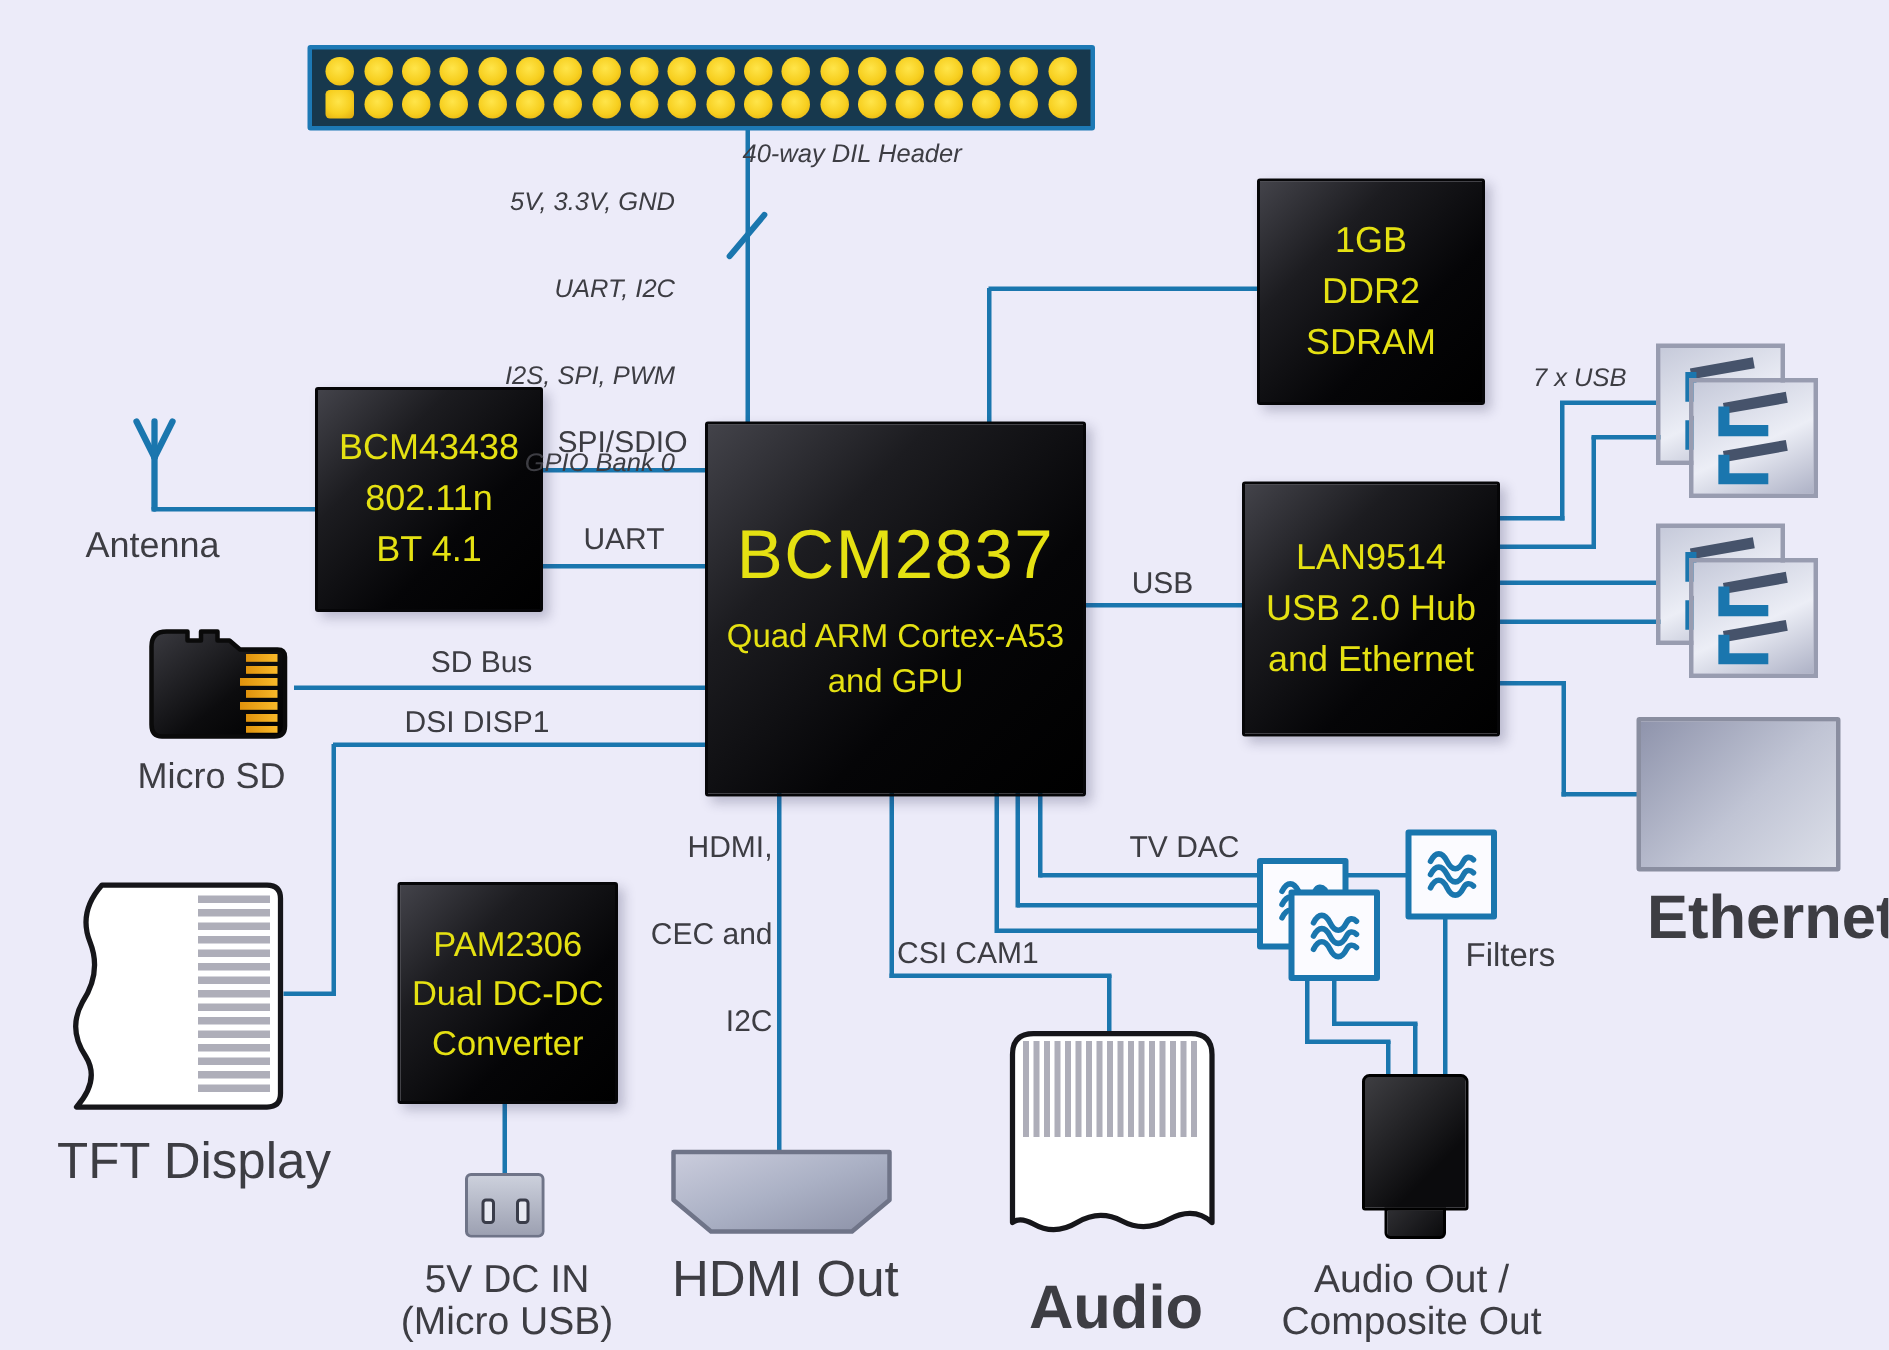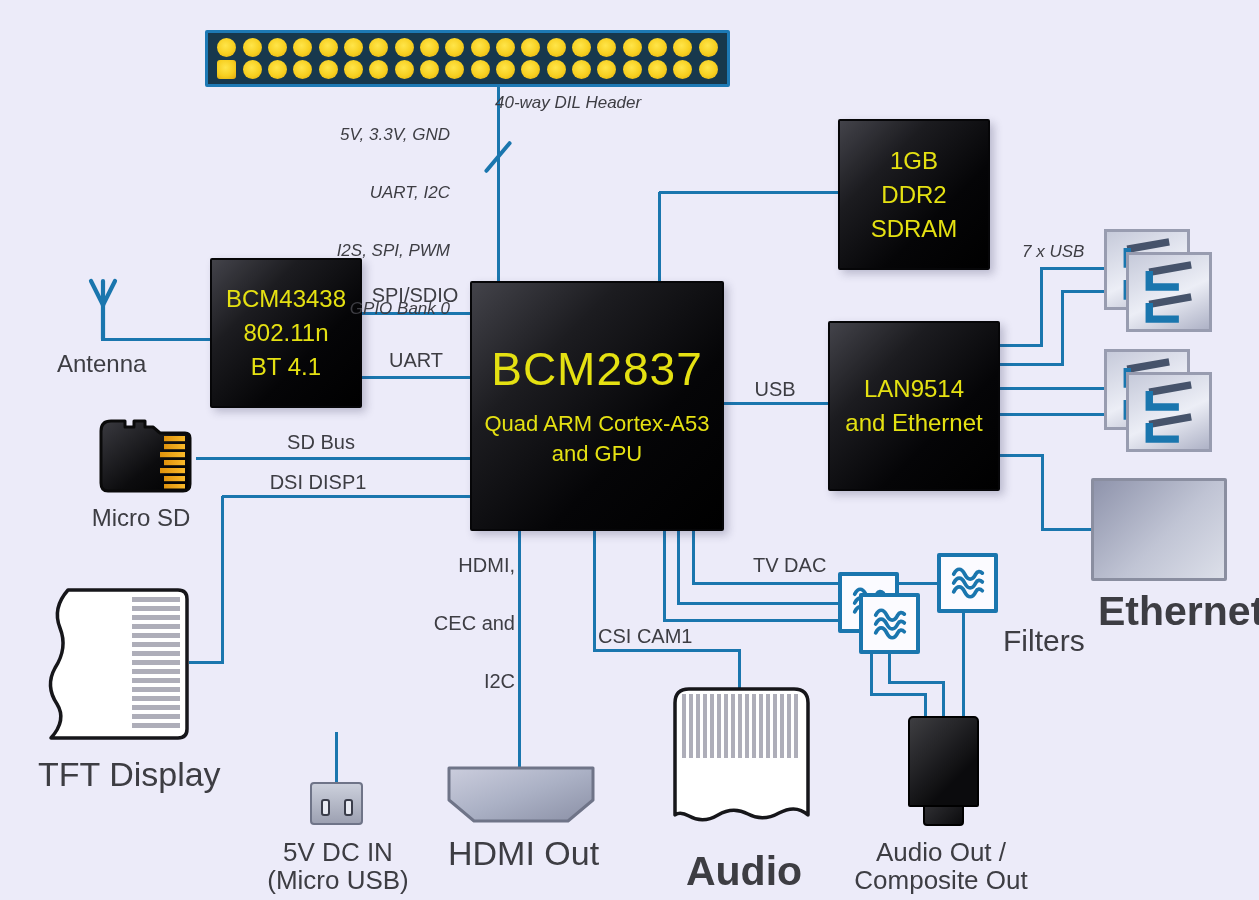--- a/index.html
+++ b/index.html
@@ -50,21 +50,21 @@
         background:linear-gradient(180deg,#ccd0dc 0%,#9da1b2 100%);border:2px solid #6f7488;border-radius:4px;}
   .dcin .slot{position:absolute;bottom:7px;width:9px;height:17px;background:#e8eaf2;
               border:2px solid #3a3d4a;border-radius:3px;box-sizing:border-box;}
 
   
   .lbl{position:absolute;color:#3d3d43;white-space:nowrap;}
   .s20{font-size:20px;}
   .s21{font-size:17px;font-style:italic;}
   .s22{font-size:26px;line-height:28px;}
   .s24{font-size:24px;}
-  .s28{font-size:30px;margin-left:26px;}
+  .s28{font-size:22px;}
   .s30{font-size:41px;font-weight:bold;}
   .s34{font-size:34px;}
   .ctr{transform:translateX(-50%);text-align:center;}
   .ralign{text-align:right;transform:translateX(-100%);}
   .multi{line-height:29px;white-space:pre;}
 </style>
 </head>
 <body>
 
 <div class="stage">
@@ -170,23 +170,29 @@
   </div>
 
   <div class="chip" style="left:838px;top:119px;width:148px;height:147px">
     <div class="chip-line">1GB</div>
     <div class="chip-line">DDR2</div>
     <div class="chip-line">SDRAM</div>
   </div>
 
   <div class="chip" style="left:828px;top:321px;width:168px;height:166px">
     <div class="chip-line">LAN9514</div>
+    <div class="chip-line">USB 2.0 Hub</div>
     <div class="chip-line">and Ethernet</div>
   </div>
 
+  <div class="chip" style="left:265px;top:588px;width:143px;height:144px">
+    <div class="chip-line sm">PAM2306</div>
+    <div class="chip-line sm">Dual DC-DC</div>
+    <div class="chip-line sm">Converter</div>
+  </div>
 
   <div class="usb-port" style="left:1104px;top:229px;height:81px">
     <svg width="80" height="74" viewBox="0 0 60 60">
       <path d="M48 8 L14 14" stroke="#46536b" stroke-width="6" fill="none"></path>
       <path d="M14 13 V26 H38" stroke="#1a76ae" stroke-width="6" fill="none"></path>
       <path d="M48 34 L14 40" stroke="#46536b" stroke-width="6" fill="none"></path>
       <path d="M14 39 V52 H38" stroke="#1a76ae" stroke-width="6" fill="none"></path>
     </svg>
   </div>
   <div class="usb-port" style="left:1126px;top:252px">

